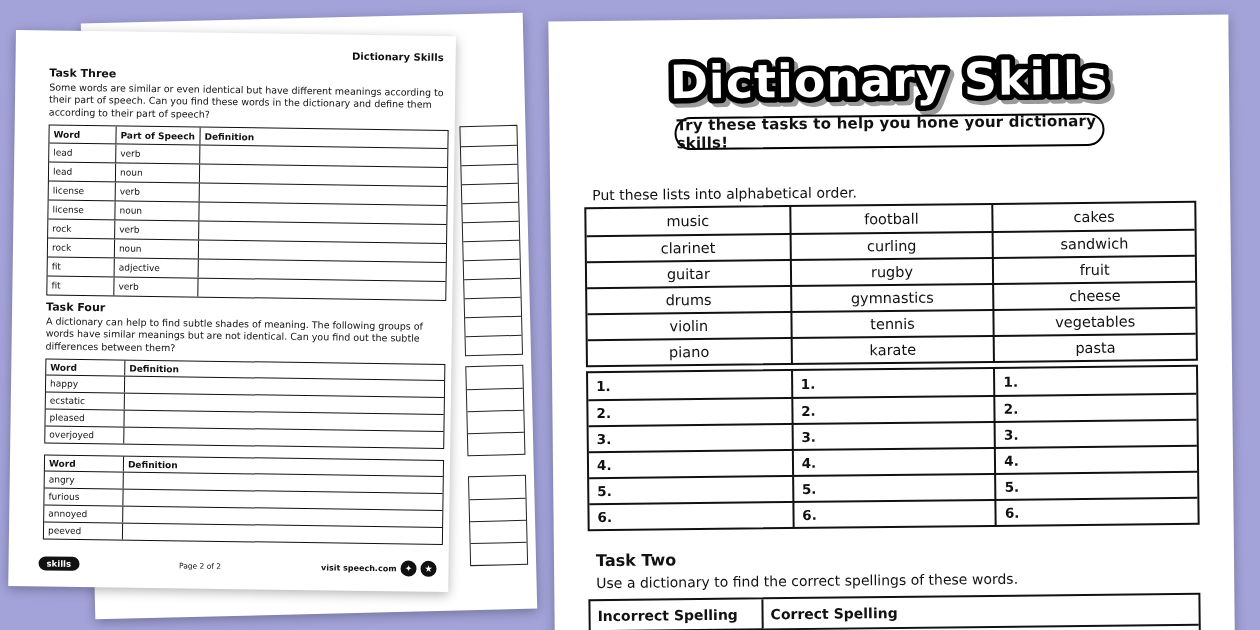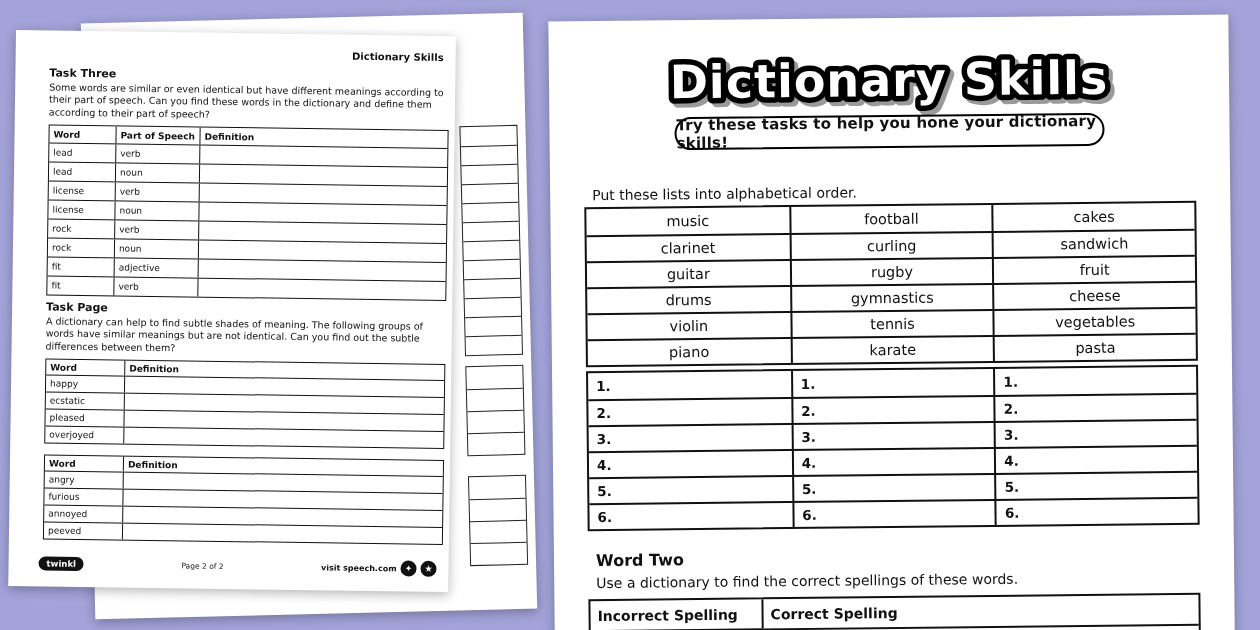--- a/index.html
+++ b/index.html
@@ -171,21 +171,21 @@
       <div class="lc">adjective</div>
       <div class="lc"></div>
     </div>
     <div class="ltr">
       <div class="lc">fit</div>
       <div class="lc">verb</div>
       <div class="lc"></div>
     </div>
   </div>
 
-  <div class="l-title l-t4-title">Task Page</div>
+  <div class="l-title l-t4-title">Task Four</div>
   <div class="l-desc l-t4-desc">A dictionary can help to find subtle shades of meaning. The following groups of words have similar meanings but are not identical. Can you find out the subtle differences between them?</div>
 
   <div class="ltable l-t4a-table">
     <div class="ltr lh">
       <div class="lc">Word</div>
       <div class="lc">Definition</div>
     </div>
     <div class="ltr">
       <div class="lc">happy</div>
       <div class="lc"></div>
@@ -222,21 +222,21 @@
       <div class="lc"></div>
     </div>
     <div class="ltr">
       <div class="lc">peeved</div>
       <div class="lc"></div>
     </div>
   </div>
 
   <div class="l-footer">
     <div class="twinkl-logo">
-      <span>twinkl</span>
+      <span>skills</span>
     </div>
     <div class="page-label">Page 2 of 2</div>
     <div class="visit-group">
       <span class="visit">visit speech.com</span>
       <span class="badge">✦</span>
       <span class="badge">★</span>
     </div>
   </div>
 </div>
 
@@ -313,21 +313,21 @@
       <div class="rtc">5.</div>
       <div class="rtc">5.</div>
     </div>
     <div class="rtr">
       <div class="rtc">6.</div>
       <div class="rtc">6.</div>
       <div class="rtc">6.</div>
     </div>
   </div>
 
-  <div class="r-task-title r-task2-title">Word Two</div>
+  <div class="r-task-title r-task2-title">Task Two</div>
   <div class="r-task-desc r-task2-desc">Use a dictionary to find the correct spellings of these words.</div>
 
   <div class="rtable r-t2table">
     <div class="rtr hdr">
       <div class="rtc">Incorrect Spelling</div>
       <div class="rtc">Correct Spelling</div>
     </div>
     <div class="rtr blank">
 
       <div class="rtc"></div>

